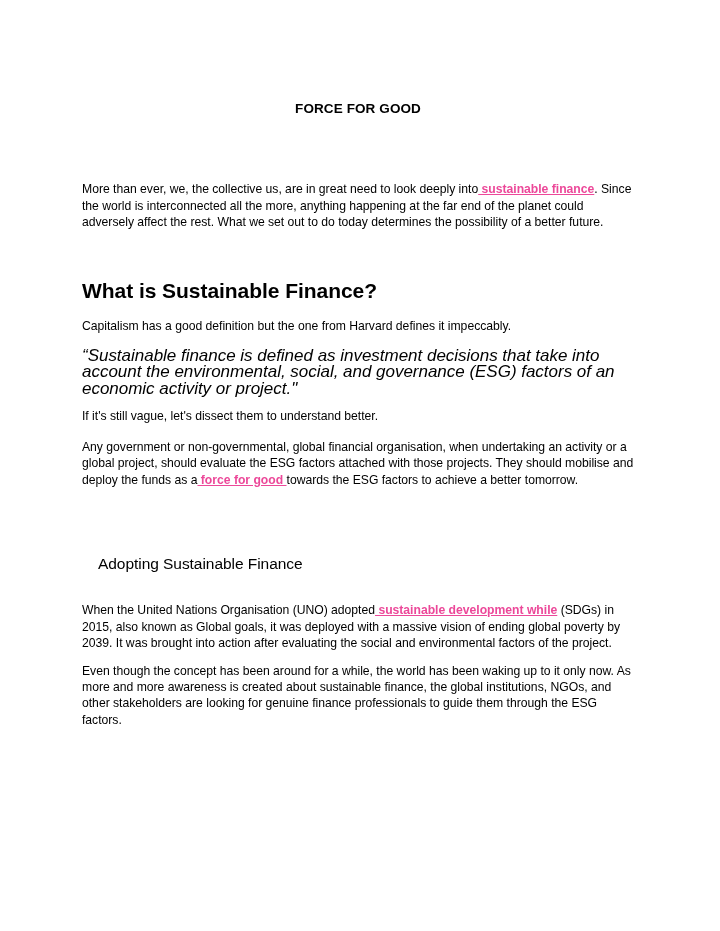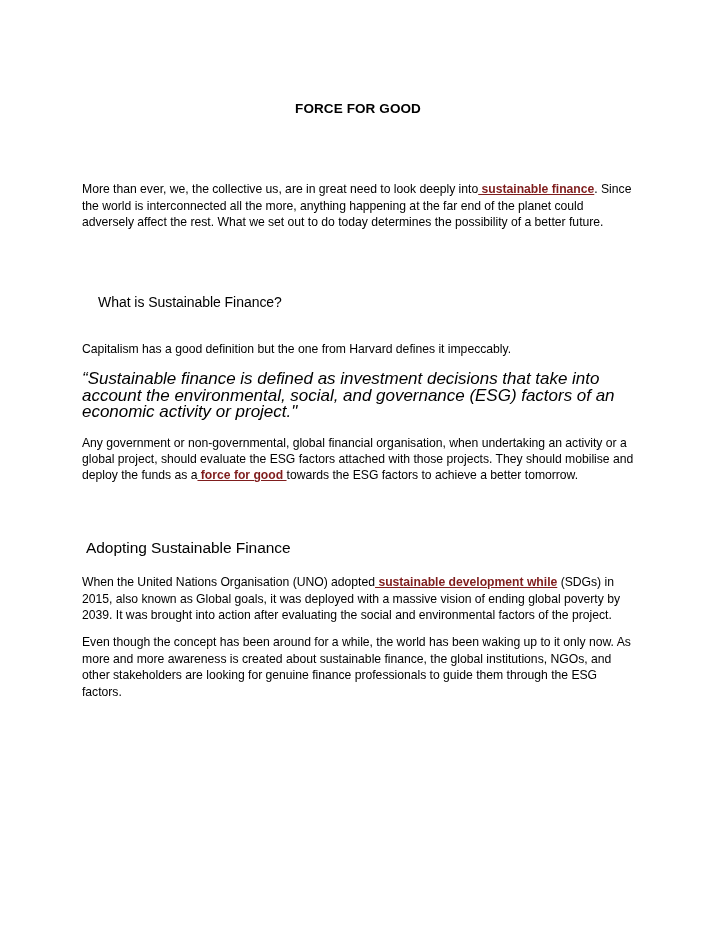--- a/index.html
+++ b/index.html
@@ -35,32 +35,32 @@
     text-align: center;
     line-height: 1.2;
     margin: 0;
     letter-spacing: 0.1px;
   }
   .title-1 { padding-top: 101px; }
   .title-2 { padding-top: 20px; }
 
   
   .h-major {
-    font-size: 14px;
-    font-weight: normal;
+    font-size: 21px;
+    font-weight: bold;
     line-height: 1.25;
-    margin: 16px;
+    margin: 0;
     padding-top: 48px;
     letter-spacing: -0.05px;
   }
   .h-minor {
     font-size: 15.5px;
     font-weight: normal;
     line-height: 1.25;
-    margin: 4px;
+    margin: 16px;
     padding-top: 50px;
     letter-spacing: -0.05px;
   }
 
   
   p.body {
     font-size: 12.2px;
     line-height: 16.4px;
     margin: 0;
     text-align: left;
@@ -75,21 +75,21 @@
     font-size: 17px;
     line-height: 16.4px;
     font-style: italic;
     margin: 0;
     padding-top: 14px;
     letter-spacing: -0.02px;
   }
 
   
   .lnk {
-    color: #7f1d1d;
+    color: #ec4899;
     font-weight: bold;
     text-decoration: underline;
     cursor: pointer;
   }
 </style>
 </head>
 <body>
 
 <div class="page">
   <div class="content">
@@ -98,20 +98,21 @@
 
 
     <p class="body gap-intro"><span>More than ever, we, the collective us, are in great need to look deeply into</span><span class="lnk"> sustainable finance</span><span>. Since the world is interconnected all the more, anything happening at the far end of the planet could adversely affect the rest. What we set out to do today determines the possibility of a better future.</span></p>
 
     <h2 class="h-major">What is Sustainable Finance?</h2>
 
     <p class="body gap-md">Capitalism has a good definition but the one from Harvard defines it impeccably.</p>
 
     <p class="quote">“Sustainable finance is defined as investment decisions that take into account the environmental, social, and governance (ESG) factors of an economic activity or project."</p>
 
+    <p class="body gap-sm">If it's still vague, let's dissect them to understand better.</p>
 
     <p class="body gap-quote"><span>Any government or non-governmental, global financial organisation, when undertaking an activity or a global project, should evaluate the ESG factors attached with those projects. They should mobilise and deploy the funds as a</span><span class="lnk"> force for good </span><span>towards the ESG factors to achieve a better tomorrow.</span></p>
 
     <h2 class="h-minor">Adopting Sustainable Finance</h2>
 
     <p class="body gap-md"><span>When the United Nations Organisation (UNO) adopted</span><span class="lnk"> sustainable development while</span><span> (SDGs) in 2015, also known as Global goals, it was deployed with a massive vision of ending global poverty by 2039. It was brought into action after evaluating the social and environmental factors of the project.</span></p>
 
     <p class="body gap-sm">Even though the concept has been around for a while, the world has been waking up to it only now. As more and more awareness is created about sustainable finance, the global institutions, NGOs, and other stakeholders are looking for genuine finance professionals to guide them through the ESG factors.</p>
 
   </div>

